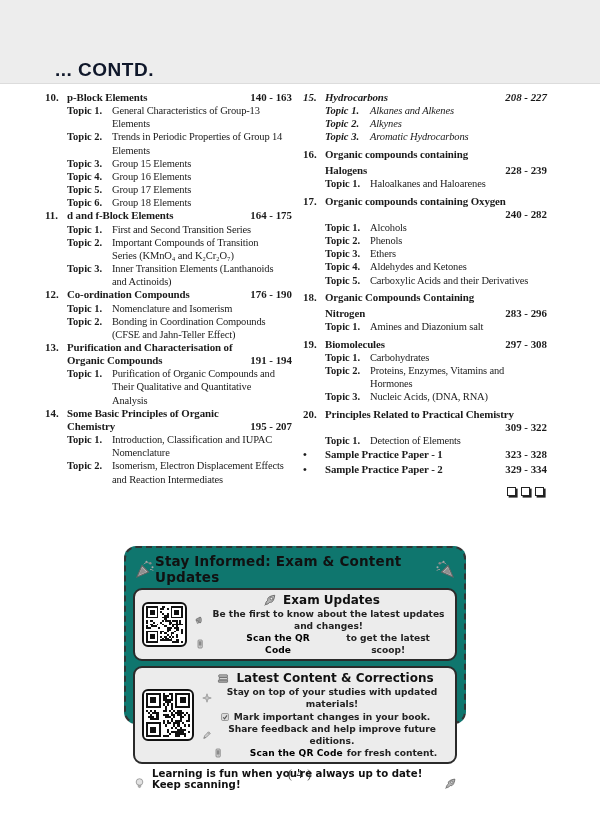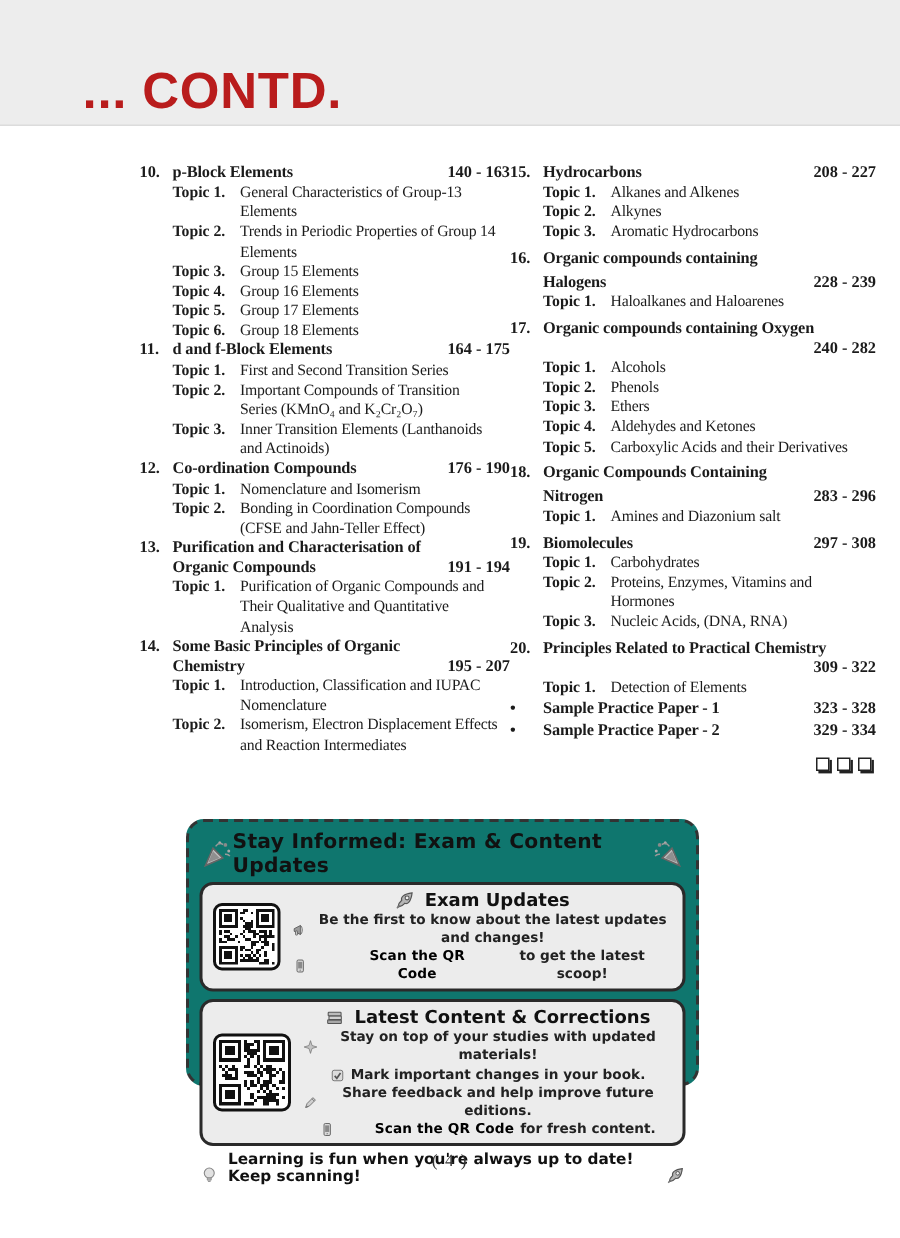--- a/index.html
+++ b/index.html
@@ -3,36 +3,36 @@
 <meta charset="utf-8">
 <style>
   html,body{margin:0;padding:0;background:#fff;}
   .page{position:relative;width:600px;height:825px;background:#ffffff;overflow:hidden;
         font-family:"Liberation Serif","DejaVu Serif",serif;color:#1b1b1b;}
   
   .band{position:absolute;left:0;top:0;width:600px;height:84px;background:#ededed;
         border-bottom:1px solid #dcdcdc;box-sizing:border-box;}
   .band-title{position:absolute;left:55px;bottom:2px;
         font-family:"Liberation Sans","DejaVu Sans",sans-serif;
-        font-weight:bold;font-size:34px;letter-spacing:.5px;color:#b91c1c;}
+        font-weight:bold;font-size:19px;letter-spacing:.5px;color:#0f172a;}
   
-  .toc{position:absolute;left:45px;top:109px;width:502px;display:flex;margin-left:48px;}
+  .toc{position:absolute;left:45px;top:91px;width:502px;display:flex;gap:11px;}
   .toc-col{width:247px;}
   .toc-col.col-1{width:244px;}
   .ch-line{display:flex;font-weight:bold;font-size:10.9px;line-height:13.15px;white-space:nowrap;}
   .ch-num{width:22px;flex:none;}
   .ch-title{letter-spacing:-.1px;}
   .ch-pages{margin-left:auto;padding-left:6px;}
   .t-line{display:flex;font-size:10.5px;line-height:13.15px;white-space:nowrap;}
   .t-ind{width:22px;flex:none;}
   .t-label{width:45px;flex:none;font-weight:bold;}
   .t-text{letter-spacing:-.15px;}
   .col-1 .chapter{margin-top:4.5px;}
   .col-1 .chapter.bullet{margin-top:1px;}
-  .col-1 .chapter:first-child{margin-top:0;}
+  .col-1 .chapter:first-child{margin-top:0;font-style:italic;}
   .col-1 .ch-line.cont{margin-top:2.5px;}
   .endmarks{display:flex;justify-content:flex-end;gap:5px;margin-top:11px;padding-right:3px;}
   .endmarks span{width:7px;height:7px;background:#fff;border:1.6px solid #222;
         box-shadow:1.6px 1.6px 0 #222;}
   
   .panel{position:absolute;left:124px;top:546px;width:342px;height:178px;
         border:2px dashed #333;border-radius:12px;padding:3px 7px 5px;box-sizing:border-box;
         font-family:"DejaVu Sans","Liberation Sans",sans-serif;color:#111;background:#0f766e;}
   .panel-title-row{display:flex;align-items:center;justify-content:space-between;padding:2px 2px 3px;}
   .panel-title{font-weight:bold;font-size:13.5px;letter-spacing:.2px;}

